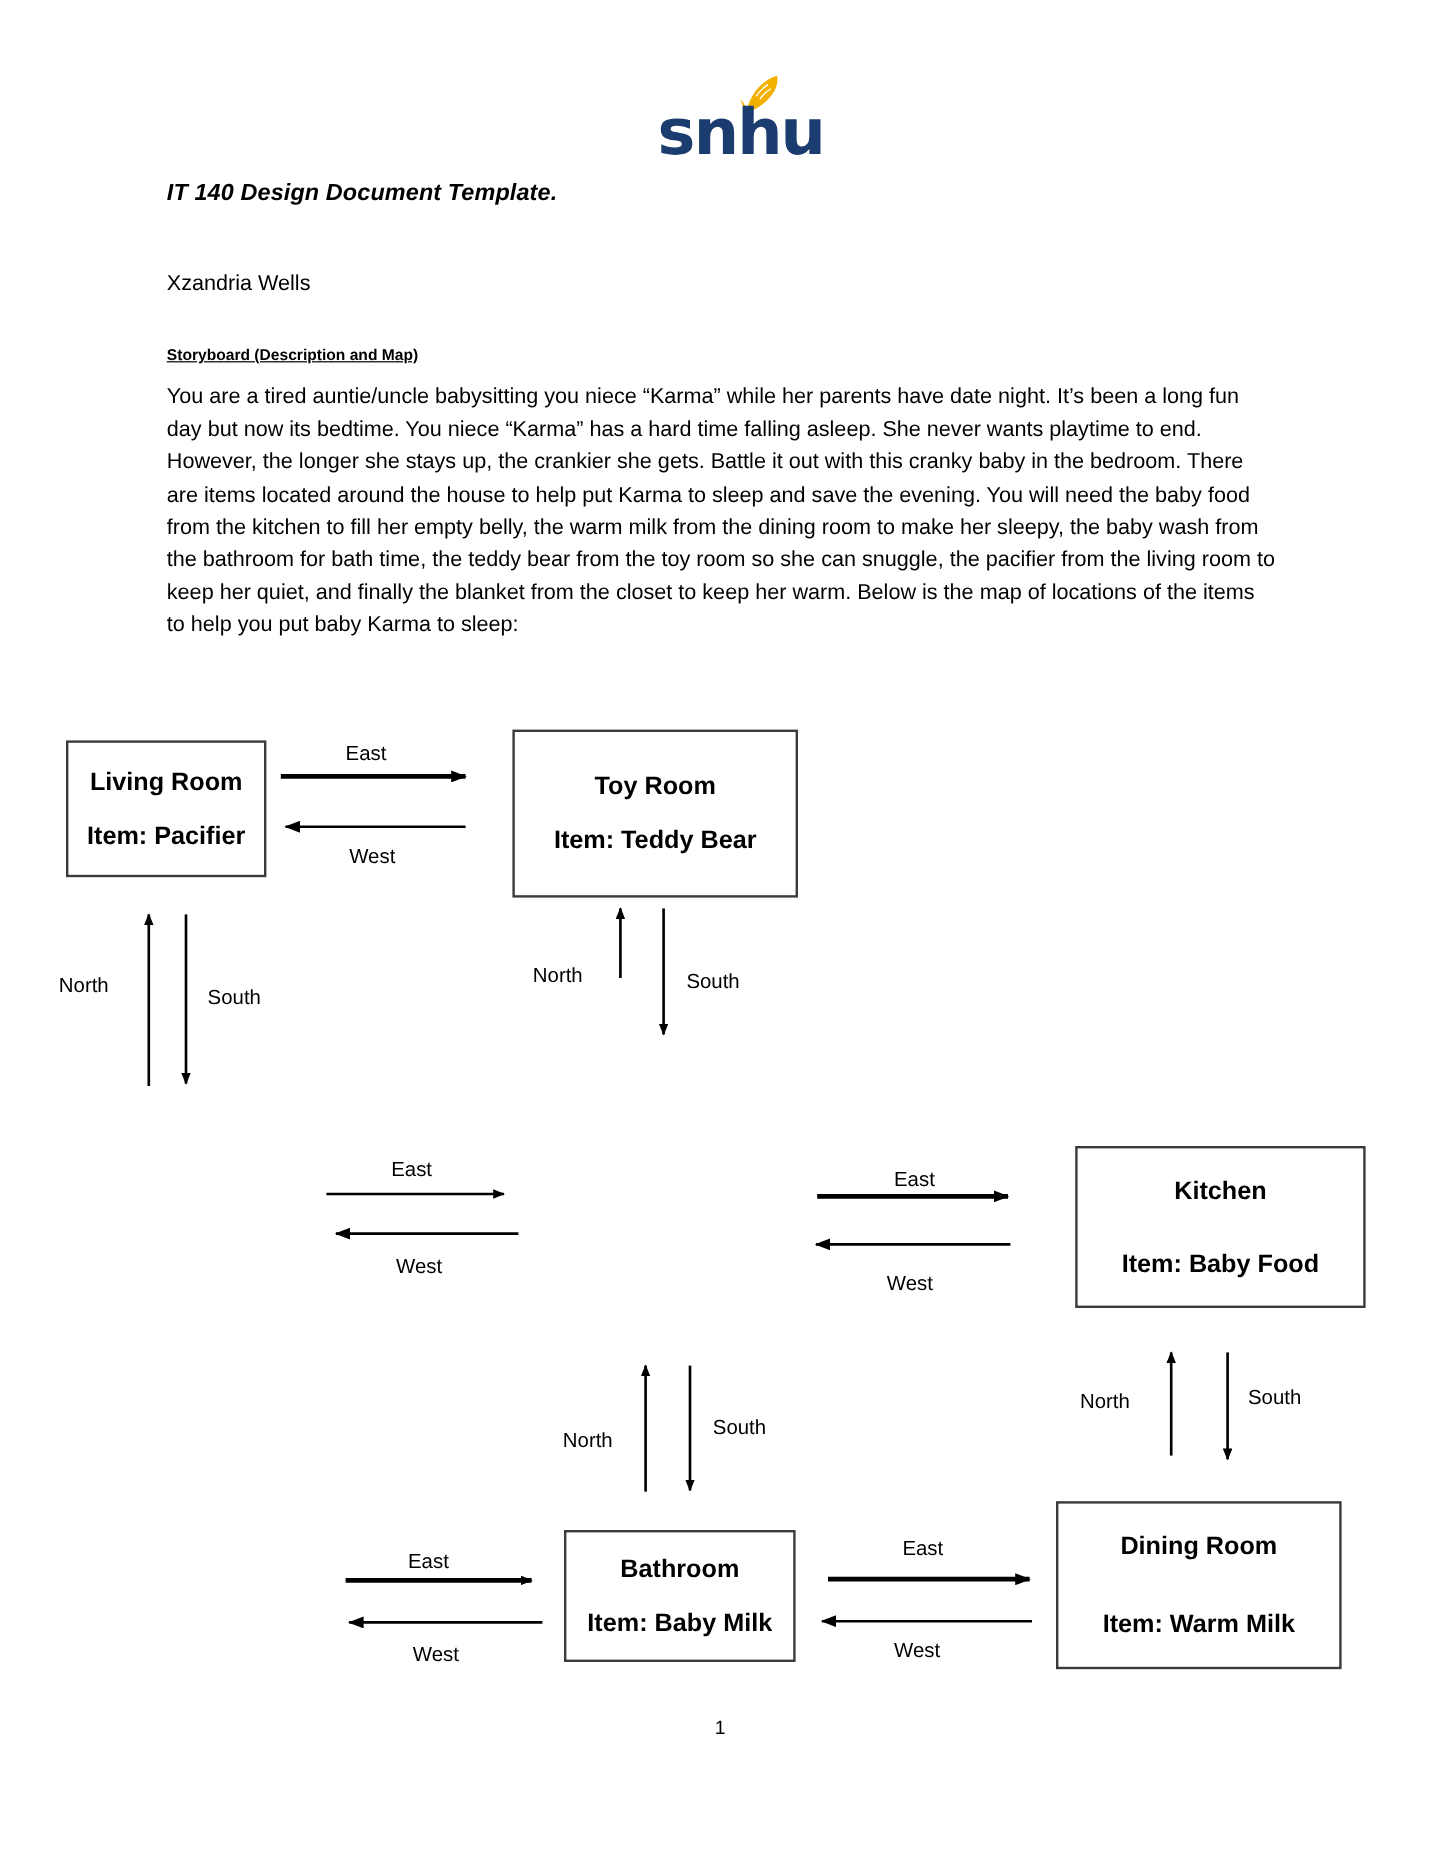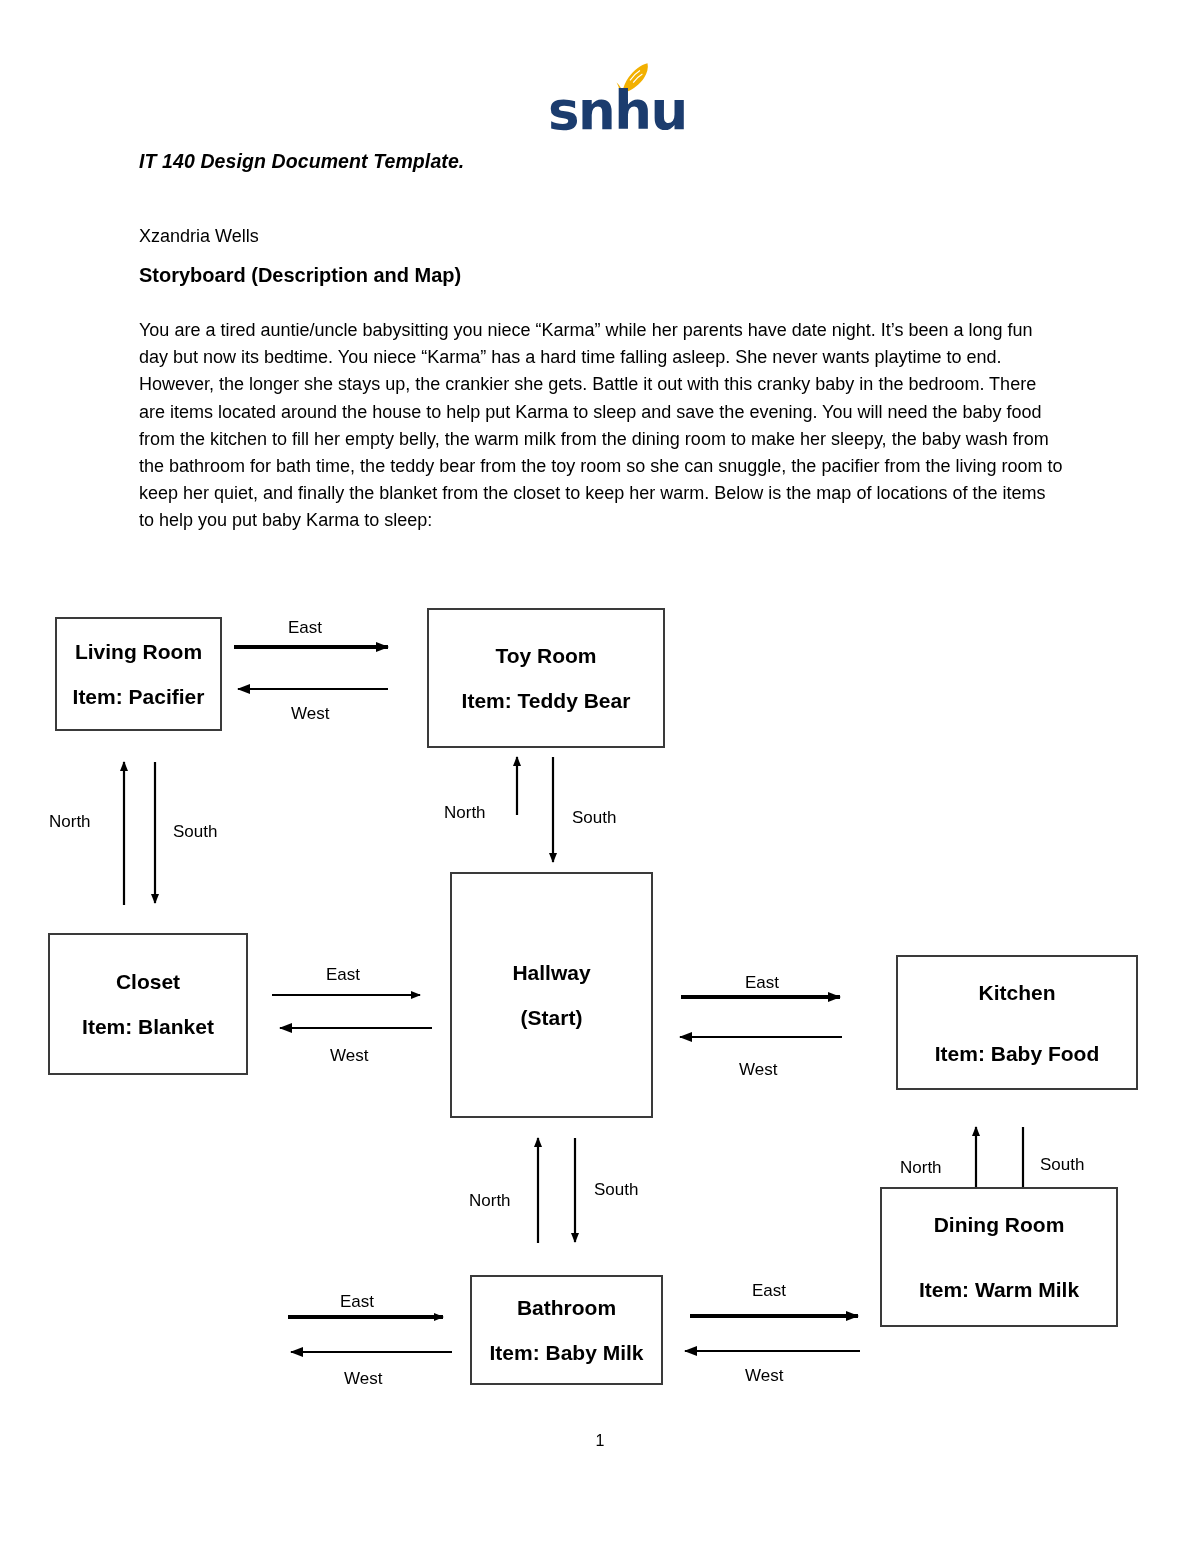--- a/index.html
+++ b/index.html
@@ -59,23 +59,24 @@
   .author {
     position: absolute;
     left: 139px;
     top: 226px;
     font-size: 18px;
     font-weight: 400;
   }
   .section-head {
     position: absolute;
     left: 139px;
-    top: 264px;
-    font-size: 20px;
-    font-weight: 700;
+    top: 288px;
+    font-size: 13px;
+    font-weight: 700;
+    text-decoration: underline;
   }
   .body-para {
     position: absolute;
     left: 139px;
     top: 317px;
     width: 925px;
     font-size: 18px;
     line-height: 27.2px;
     text-align: left;
     font-weight: 400;
@@ -200,42 +201,34 @@
     <div class="room" style="left:427px; top:608px; width:238px; height:140px;">
       <div class="rname">Toy Room</div>
       <div class="ritem">Item: Teddy Bear</div>
     </div>
 
     <div class="room" style="left:55px; top:617px; width:167px; height:114px;">
       <div class="rname">Living Room</div>
       <div class="ritem">Item: Pacifier</div>
     </div>
 
-    <div class="room" style="left:48px; top:933px; width:200px; height:142px;">
-      <div class="rname">Closet</div>
-      <div class="ritem">Item: Blanket</div>
-    </div>
-
-    <div class="room" style="left:450px; top:872px; width:203px; height:246px;">
-      <div class="rname">Hallway</div>
-      <div class="ritem">(Start)</div>
-    </div>
+
 
     <div class="room" style="left:896px; top:955px; width:242px; height:135px;gap:16px;">
       <div class="rname">Kitchen</div>
       <div class="ritem">Item: Baby Food</div>
     </div>
 
 
     <div class="room" style="left:470px; top:1275px; width:193px; height:110px;">
       <div class="rname">Bathroom</div>
       <div class="ritem">Item: Baby Milk</div>
     </div>
 
-    <div class="room" style="left:880px; top:1187px; width:238px; height:140px;gap:20px;">
+    <div class="room" style="left:880px; top:1251px; width:238px; height:140px;gap:20px;">
       <div class="rname">Dining Room</div>
       <div class="ritem">Item: Warm Milk</div>
     </div>
 
     <div class="dir-label" style="left:288px; top:618px;">East</div>
     <div class="dir-label" style="left:291px; top:704px;">West</div>
 
     <div class="dir-label" style="left:49px;  top:812px;">North</div>
     <div class="dir-label" style="left:173px; top:822px;">South</div>
 

